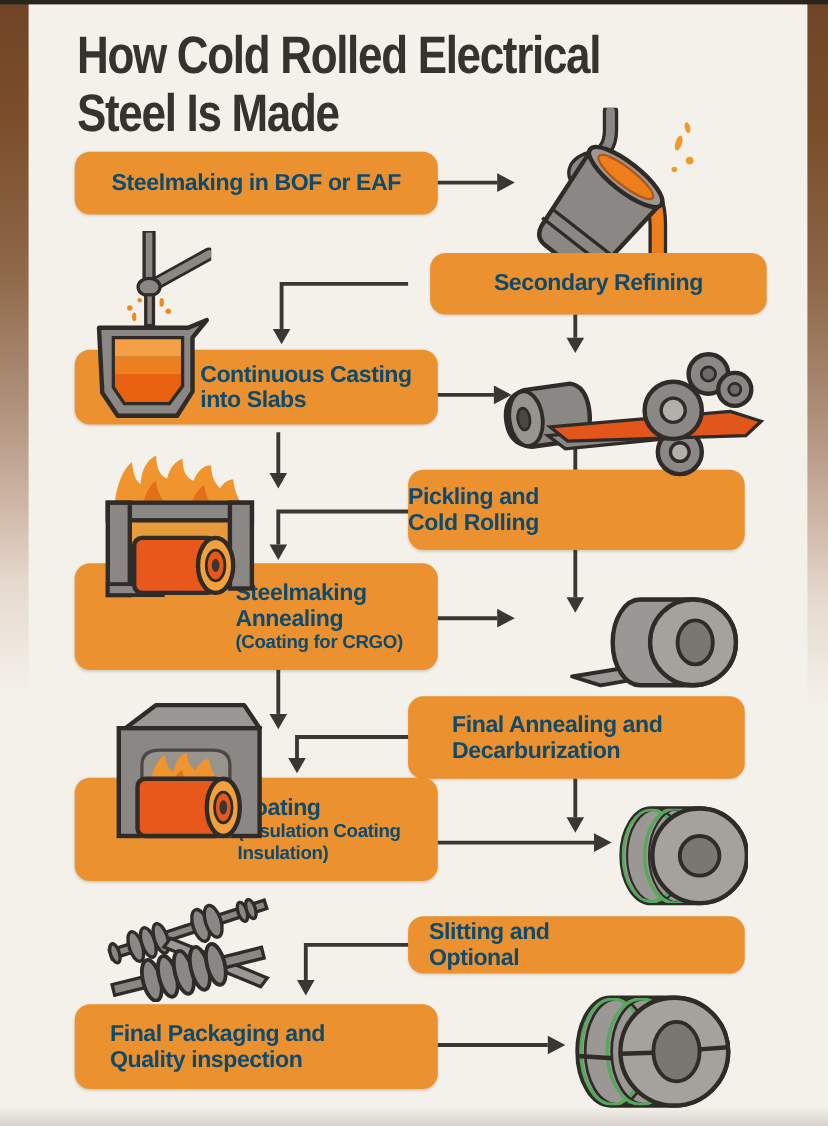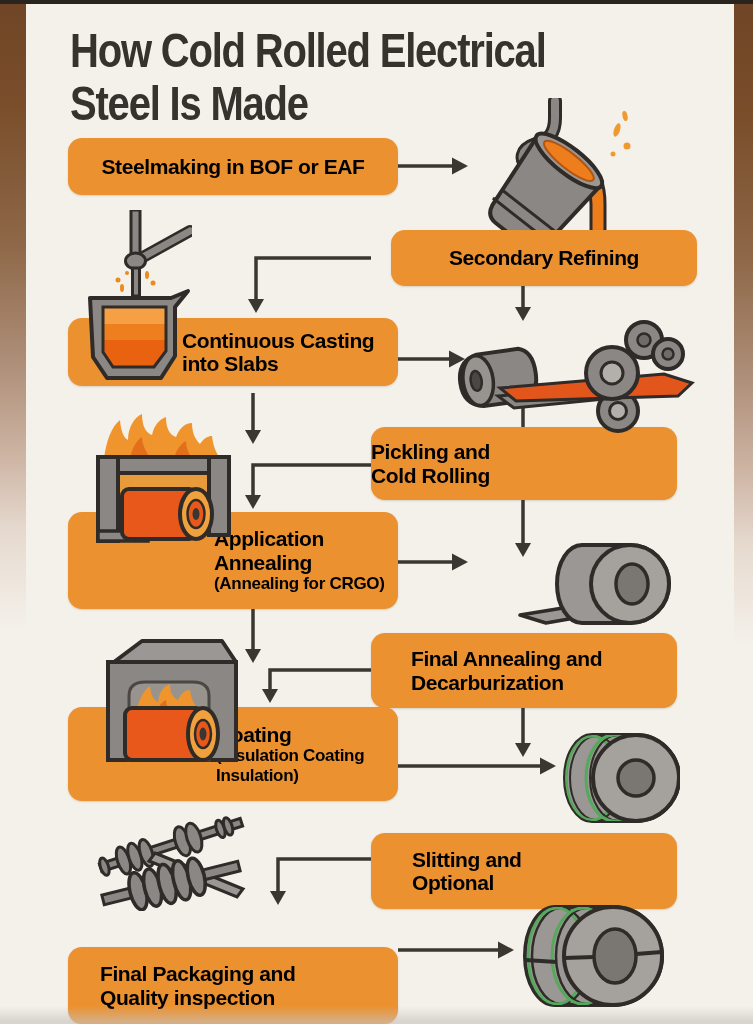--- a/index.html
+++ b/index.html
@@ -16,21 +16,21 @@
   #edge-top{left:0;top:0;width:100%;height:4px;background:#2A241E;z-index:6;}
   #edge-bottom{position:absolute;left:0;bottom:0;width:100%;height:18px;z-index:5;
     background:linear-gradient(180deg,rgba(207,201,196,0) 0%,rgba(199,193,188,.6) 85%);}
   #title{
     position:absolute;left:70px;top:24px;z-index:2;
     font-size:40px;font-weight:bold;letter-spacing:-1.2px;line-height:44px;
     color:#35332E;transform:scale(1,1.2);transform-origin:left top;white-space:nowrap;
   }
   .box{
     position:absolute;z-index:2;background:#EB9130;border-radius:14px;
-    color:#000000;font-weight:bold;display:flex;flex-direction:column;justify-content:center;
+    color:#0c4a6e;font-weight:bold;display:flex;flex-direction:column;justify-content:center;
     box-sizing:border-box;box-shadow:0 1px 2px rgba(90,60,20,.18);
   }
   .box .ln{font-size:21px;line-height:23.5px;letter-spacing:-0.4px;white-space:nowrap;}
   .box .note{font-size:17px;line-height:19.5px;letter-spacing:-0.3px;white-space:nowrap;}
   .box.center{align-items:center;text-align:center;}
   #arrows{position:absolute;left:0;top:0;z-index:3;pointer-events:none;}
   .icon{position:absolute;z-index:4;pointer-events:none;}
   .icon.under{z-index:1;}
 </style>
 </head>
@@ -96,42 +96,42 @@
     <div class="ln">Continuous Casting</div>
     <div class="ln">into Slabs</div>
   </div>
 
   <div class="box" style="left:371px;top:427px;width:306px;height:73px;">
     <div class="ln">Pickling and</div>
     <div class="ln">Cold Rolling</div>
   </div>
 
   <div class="box" style="left:68px;top:512px;width:330px;height:97px;padding-left:146px;">
-    <div class="ln">Application</div>
+    <div class="ln">Steelmaking</div>
     <div class="ln">Annealing</div>
-    <div class="note">(Annealing for CRGO)</div>
+    <div class="note">(Coating for CRGO)</div>
   </div>
 
   <div class="box" style="left:371px;top:633px;width:306px;height:75px;padding-left:40px;">
     <div class="ln">Final Annealing and</div>
     <div class="ln">Decarburization</div>
   </div>
 
   <div class="box" style="left:68px;top:707px;width:330px;height:94px;padding-left:148px;">
     <div class="ln">Coating</div>
     <div class="note">(Insulation Coating</div>
     <div class="note">Insulation)</div>
   </div>
 
-  <div class="box" style="left:371px;top:833px;width:306px;height:76px;padding-left:41px;">
+  <div class="box" style="left:371px;top:833px;width:306px;height:52px;padding-left:19px;">
     <div class="ln">Slitting and</div>
     <div class="ln">Optional</div>
   </div>
 
-  <div class="box" style="left:68px;top:913px;width:330px;height:77px;padding-left:32px;margin-top:34px;">
+  <div class="box" style="left:68px;top:913px;width:330px;height:77px;padding-left:32px;">
     <div class="ln">Final Packaging and</div>
     <div class="ln">Quality inspection</div>
   </div>
 
   <svg class="icon under" style="left:455px;top:98px;" width="190" height="152" viewBox="0 0 190 152">
     <path d="M100,3 L100,20 C100,35 94,42 81,46 C66,51 63,62 75,70" fill="none" stroke="#2E2B28" stroke-width="14" stroke-linecap="round"></path>
     <path d="M100,3 L100,20 C100,35 94,42 81,46 C66,51 63,62 75,70" fill="none" stroke="#8B8784" stroke-width="8" stroke-linecap="round"></path>
     <path d="M128,60 C146,72 150,88 150,106 L150,152 L136,152 L136,106 C136,92 128,78 112,69 Z" fill="#EE7D1C" stroke="#2E2B28" stroke-width="3" stroke-linejoin="round"></path>
     <g transform="rotate(38 88 96)">
       <path d="M48,54 L128,54 L121,136 Q119,148 107,148 L69,148 Q57,148 55,136 Z" fill="#8B8784" stroke="#2E2B28" stroke-width="4" stroke-linejoin="round"></path>

